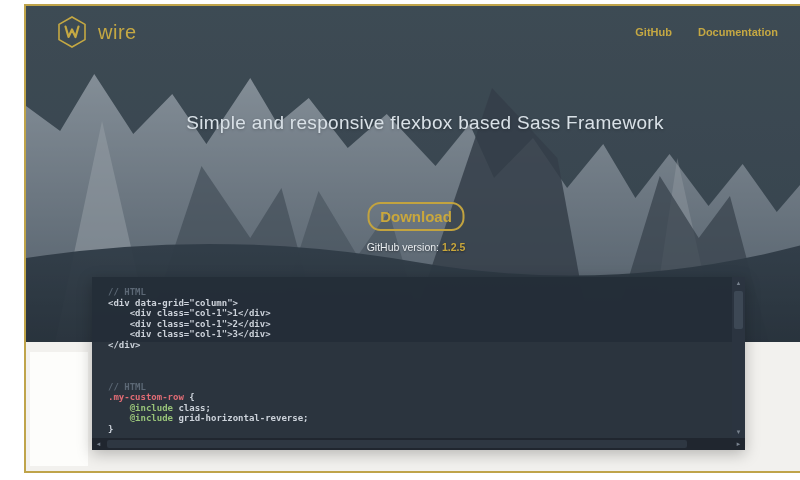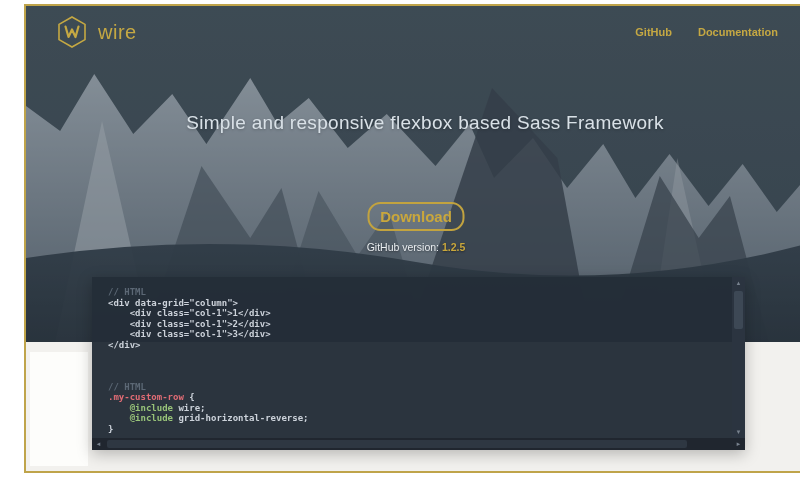--- a/index.html
+++ b/index.html
@@ -124,21 +124,21 @@
 <span class="code-line">&lt;div data-grid="column"&gt;</span>
 <span class="code-line">    &lt;div class="col-1"&gt;1&lt;/div&gt;</span>
 <span class="code-line">    &lt;div class="col-1"&gt;2&lt;/div&gt;</span>
 <span class="code-line">    &lt;div class="col-1"&gt;3&lt;/div&gt;</span>
 <span class="code-line">&lt;/div&gt;</span>
 
 
 <span> </span>
 <span class="code-line tok-comment">// HTML</span>
 <span class="code-line"><span class="tok-selector">.my-custom-row</span><span> {</span></span>
-<span class="code-line"><span class="tok-keyword">    @include</span><span> wire;</span></span>
+<span class="code-line"><span class="tok-keyword">    @include</span><span> class;</span></span>
 <span class="code-line"><span class="tok-keyword">    @include</span><span> grid-horizontal-reverse;</span></span>
 <span class="code-line">}</span></pre>
 
       <div class="vscroll">
         <div class="arrow up">▲</div>
         <div class="thumb"></div>
         <div class="arrow down">▼</div>
       </div>
       <div class="hscroll">
         <div class="arrow left">◄</div>

